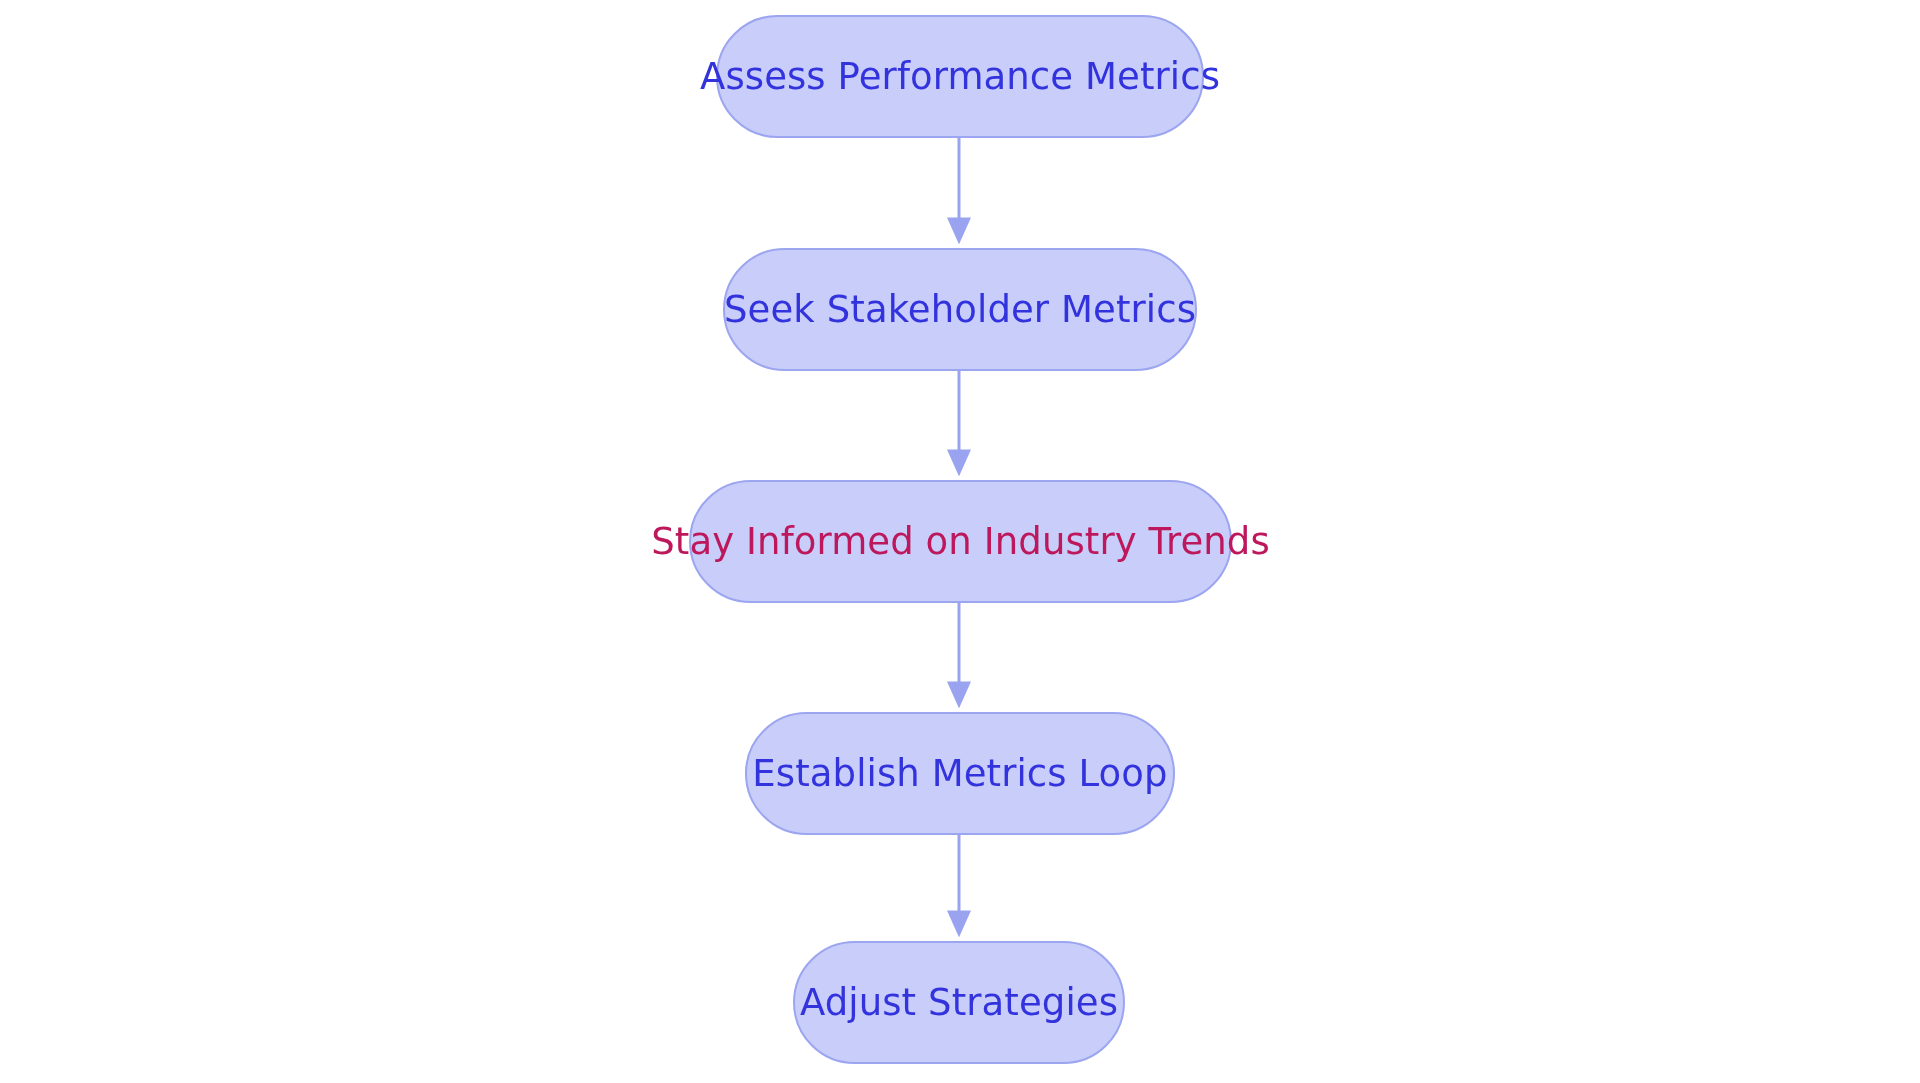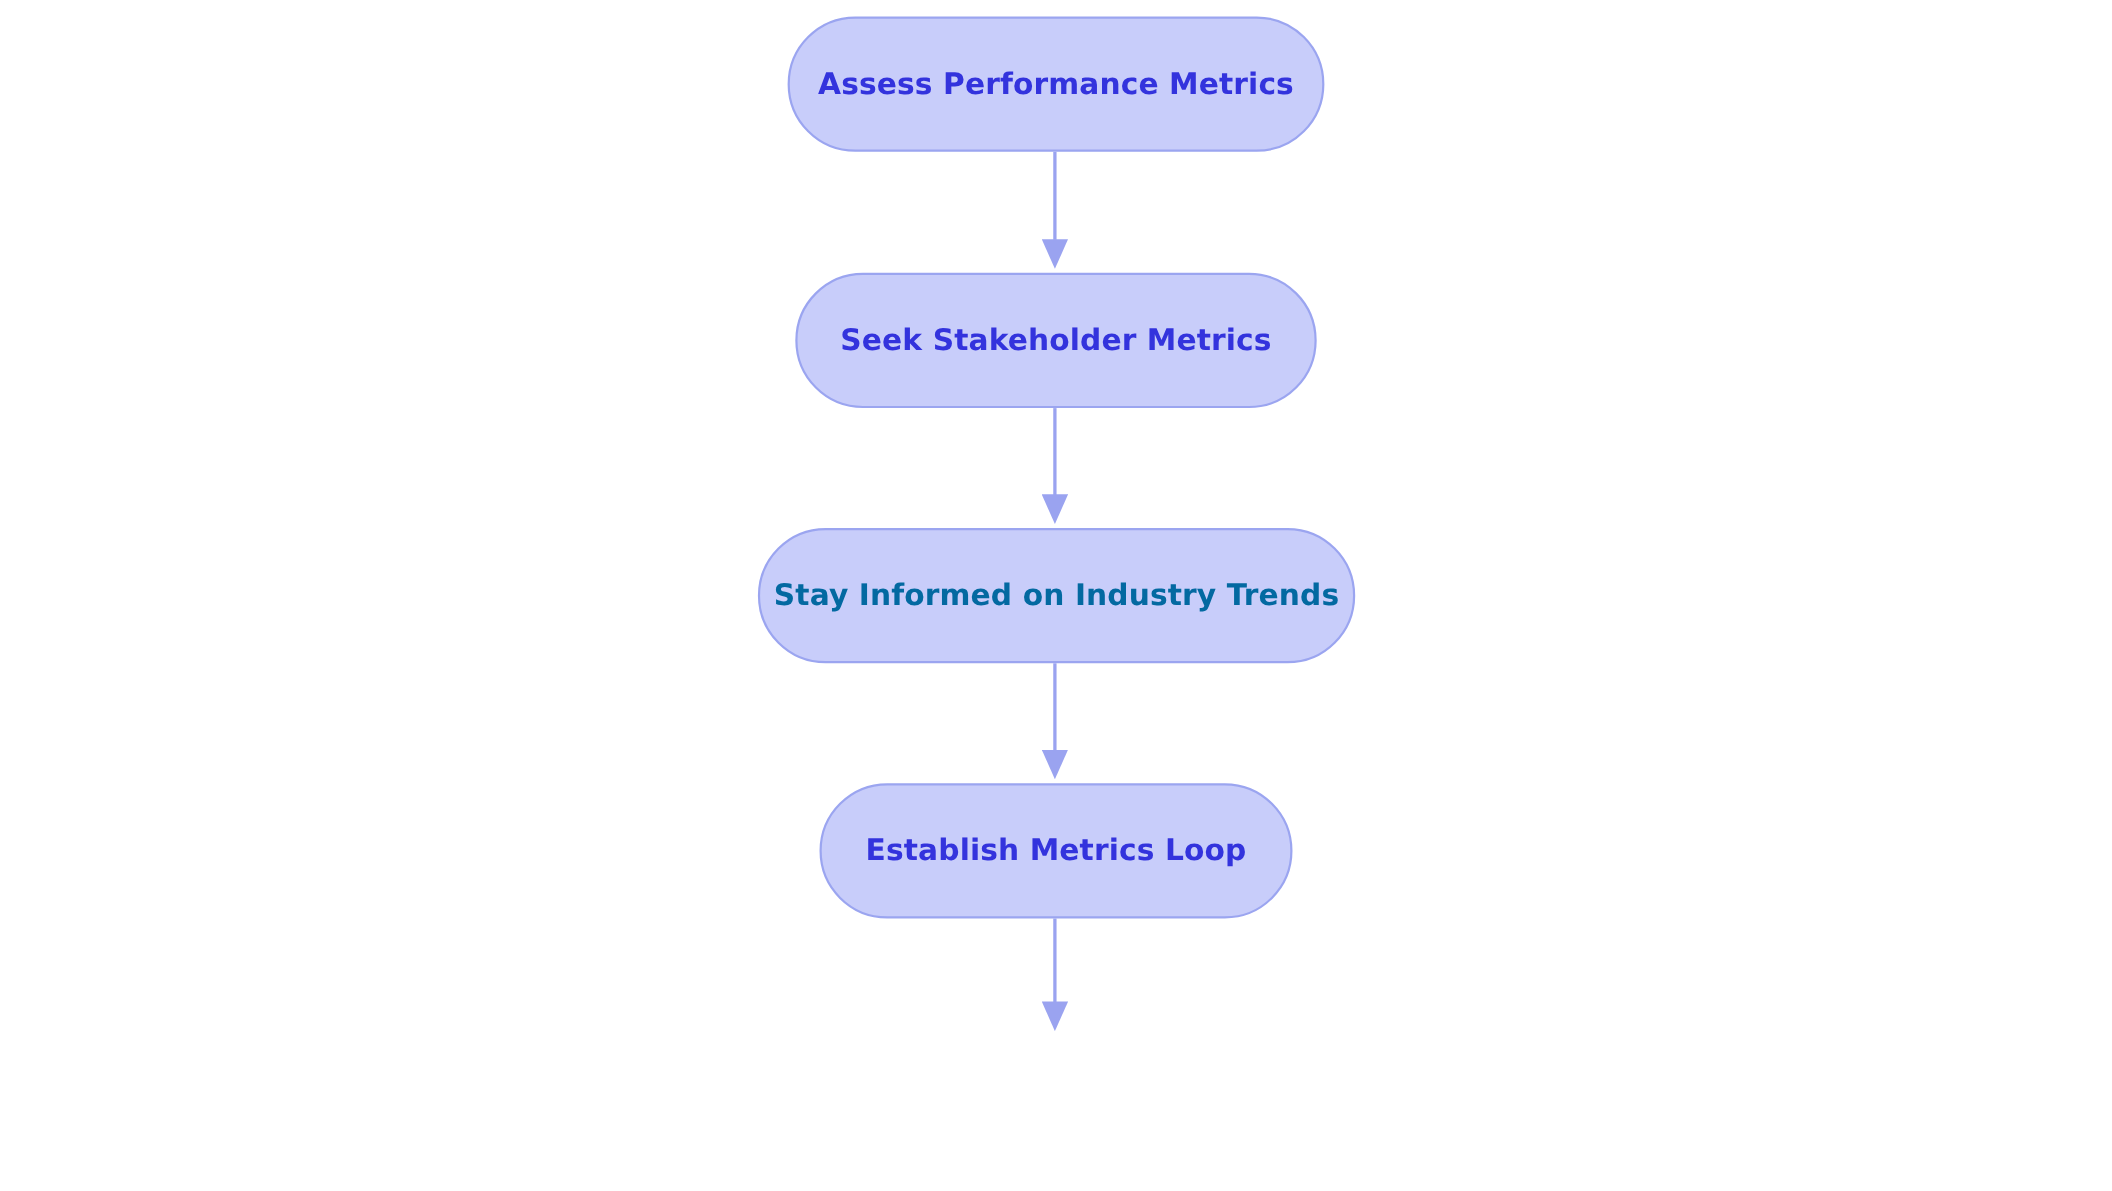--- a/index.html
+++ b/index.html
@@ -33,22 +33,22 @@
     align-items: center;
     justify-content: center;
     background: #c8cdfa;
     border: 2px solid #9ba5f0;
     border-radius: 62px;
     z-index: 2;
   }
   .node-label {
     color: #3333dd;
     font-family: "DejaVu Sans", "Liberation Sans", sans-serif;
-    font-size: 27px;
-    font-weight: 700;
+    font-size: 37px;
+    font-weight: 400;
     line-height: 1;
     letter-spacing: 0.1px;
     white-space: nowrap;
     text-align: center;
     user-select: none;
   }
 </style>
 </head>
 <body>
 
@@ -80,21 +80,24 @@
 
   <div class="node" style="left: 716px; top: 15px; width: 488px; height: 123px; border-radius: 61.5px; background: rgb(200, 205, 250); border-color: rgb(155, 165, 240);">
     <span class="node-label" style="color: rgb(51, 51, 221);">Assess Performance Metrics</span>
   </div>
 
   <div class="node" style="left: 723px; top: 248px; width: 474px; height: 123px; border-radius: 61.5px; background: rgb(200, 205, 250); border-color: rgb(155, 165, 240);">
     <span class="node-label" style="color: rgb(51, 51, 221);">Seek Stakeholder Metrics</span>
   </div>
 
   <div class="node" style="left: 689px; top: 480px; width: 543px; height: 123px; border-radius: 61.5px; background: rgb(200, 205, 250); border-color: rgb(155, 165, 240);">
-    <span class="node-label" style="color: #0369a1;">Stay Informed on Industry Trends</span>
+    <span class="node-label" style="color: #be185d;">Stay Informed on Industry Trends</span>
   </div>
 
   <div class="node" style="left: 745px; top: 712px; width: 430px; height: 123px; border-radius: 61.5px; background: rgb(200, 205, 250); border-color: rgb(155, 165, 240);">
     <span class="node-label" style="color: rgb(51, 51, 221);">Establish Metrics Loop</span>
   </div>
 
+  <div class="node" style="left: 793px; top: 941px; width: 332px; height: 123px; border-radius: 61.5px; background: rgb(200, 205, 250); border-color: rgb(155, 165, 240);">
+    <span class="node-label" style="color: rgb(51, 51, 221);">Adjust Strategies</span>
+  </div>
 
 </div>
 
 </body></html>

